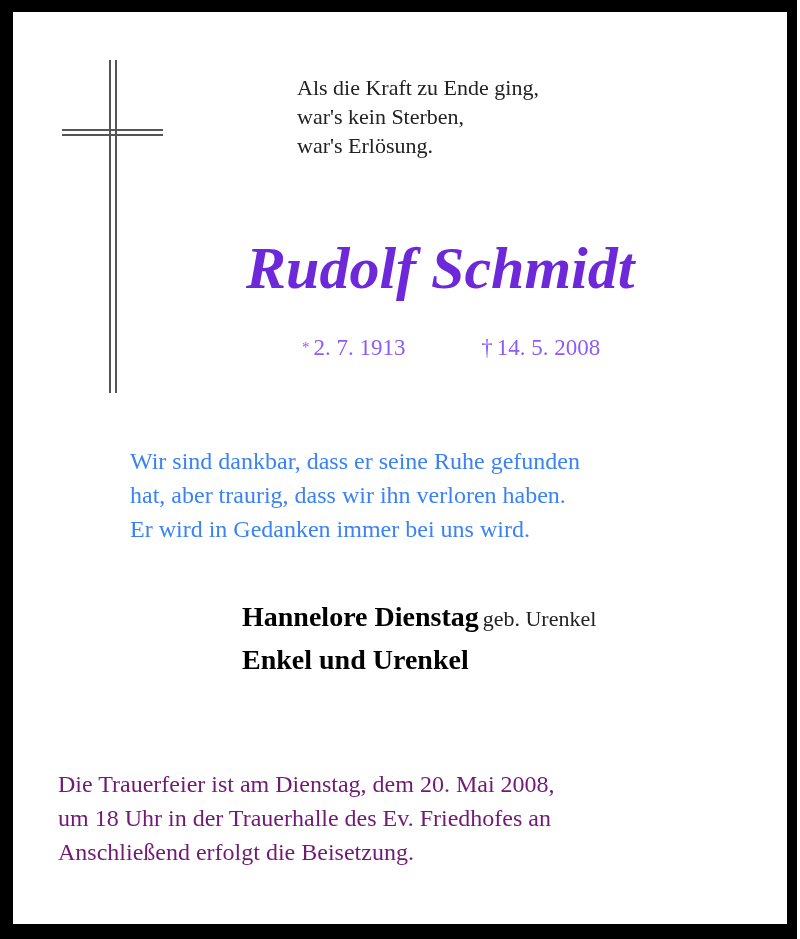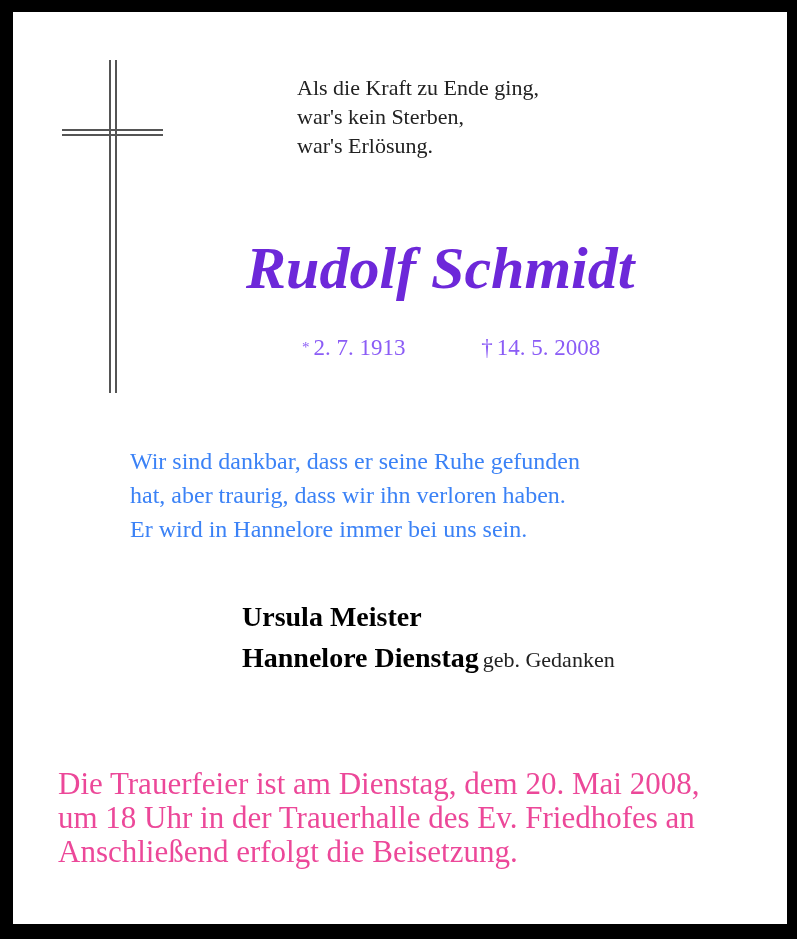--- a/index.html
+++ b/index.html
@@ -40,21 +40,21 @@
       position: absolute; left: 117px; top: 432px;
       font-size: 24px; line-height: 34px; color: #3b82f6;
     }
     .mourners {
       position: absolute; left: 229px; top: 584px;
       font-size: 28px; line-height: 41px; font-weight: bold; color: #000;
     }
     .mourners .nee { font-weight: normal; font-size: 22px; color: #222; margin-left: 4px; }
     .service {
       position: absolute; left: 45px; top: 755px;
-      font-size: 31px; line-height: 34px; color: #ec4899;
+      font-size: 24px; line-height: 34px; color: #701a75;
     }
     .line { display: block; white-space: nowrap; }
   </style>
 </head>
 <body>
 
 <div class="frame"></div>
 <div class="page">
   <div>
     <div class="cross-v1"></div>
@@ -72,26 +72,26 @@
   <div class="name">Rudolf Schmidt</div>
 
   <div class="dates">
     <span class="birth-sym">*</span><span>2. 7. 1913</span>
     <span class="death-sym">†</span><span>14. 5. 2008</span>
   </div>
 
   <div class="verse">
     <span class="line">Wir sind dankbar, dass er seine Ruhe gefunden</span>
     <span class="line">hat, aber traurig, dass wir ihn verloren haben.</span>
-    <span class="line">Er wird in Hannelore immer bei uns sein.</span>
+    <span class="line">Er wird in Gedanken immer bei uns wird.</span>
   </div>
 
   <div class="mourners">
-    <span class="line"><span>Ursula Meister</span></span>
-    <span class="line"><span>Hannelore Dienstag</span><span class="nee">geb. Gedanken</span></span>
+    <span class="line"><span>Hannelore Dienstag</span><span class="nee">geb. Urenkel</span></span>
+    <span class="line"><span>Enkel und Urenkel</span></span>
   </div>
 
   <div class="service">
     <span class="line">Die Trauerfeier ist am Dienstag, dem 20. Mai 2008,</span>
     <span class="line">um 18 Uhr in der Trauerhalle des Ev. Friedhofes an</span>
     <span class="line">Anschließend erfolgt die Beisetzung.</span>
   </div>
 </div>
 
 </body></html>

